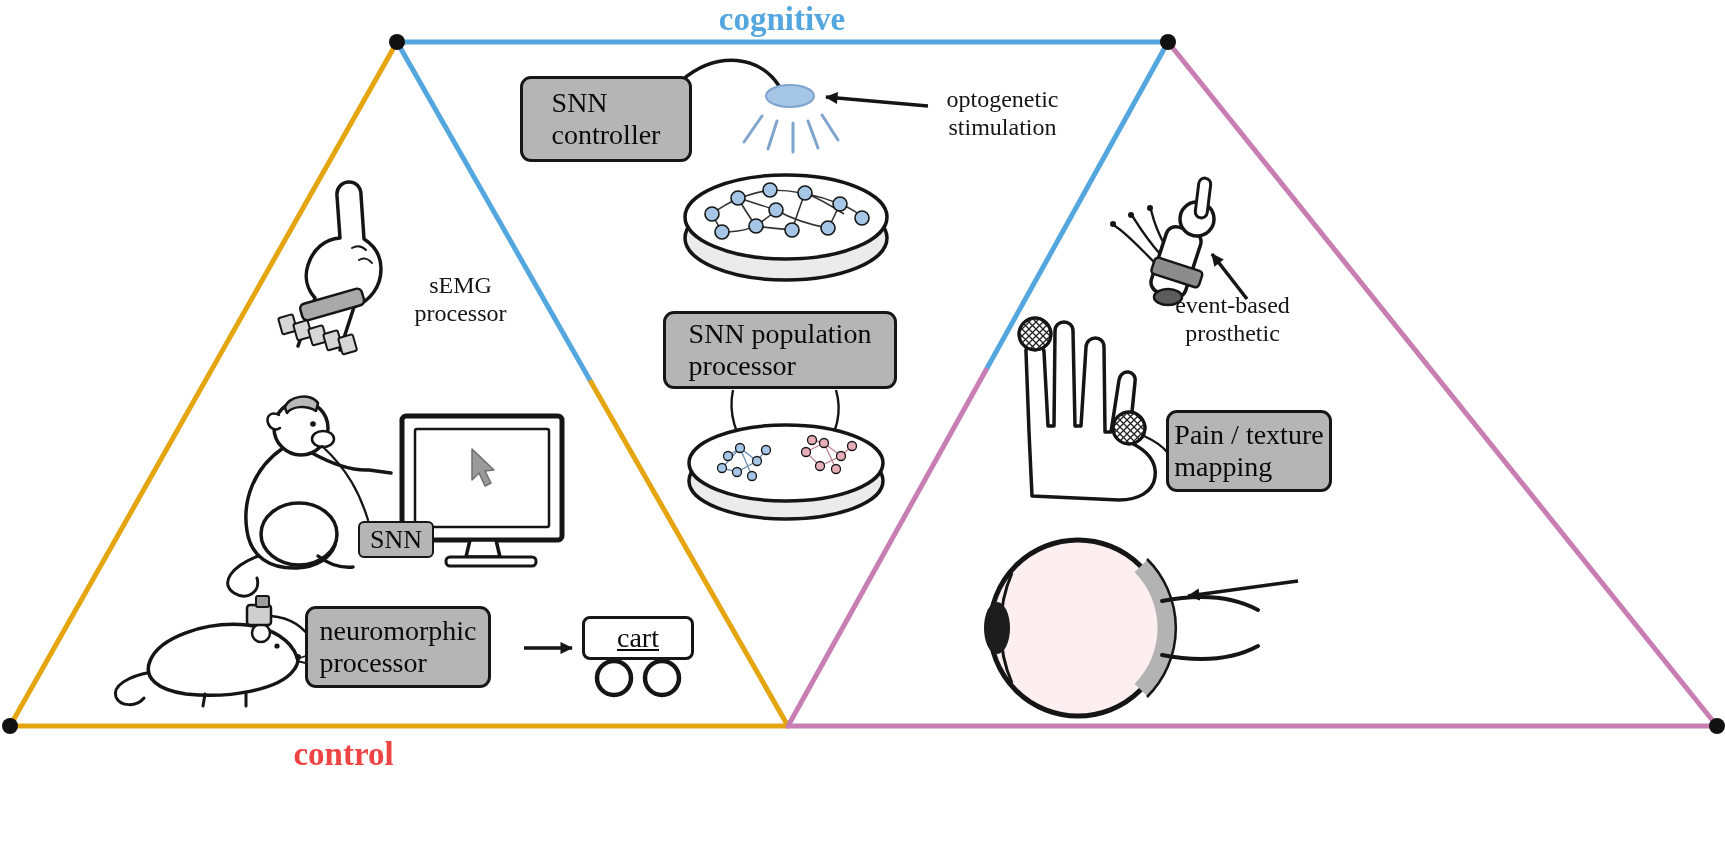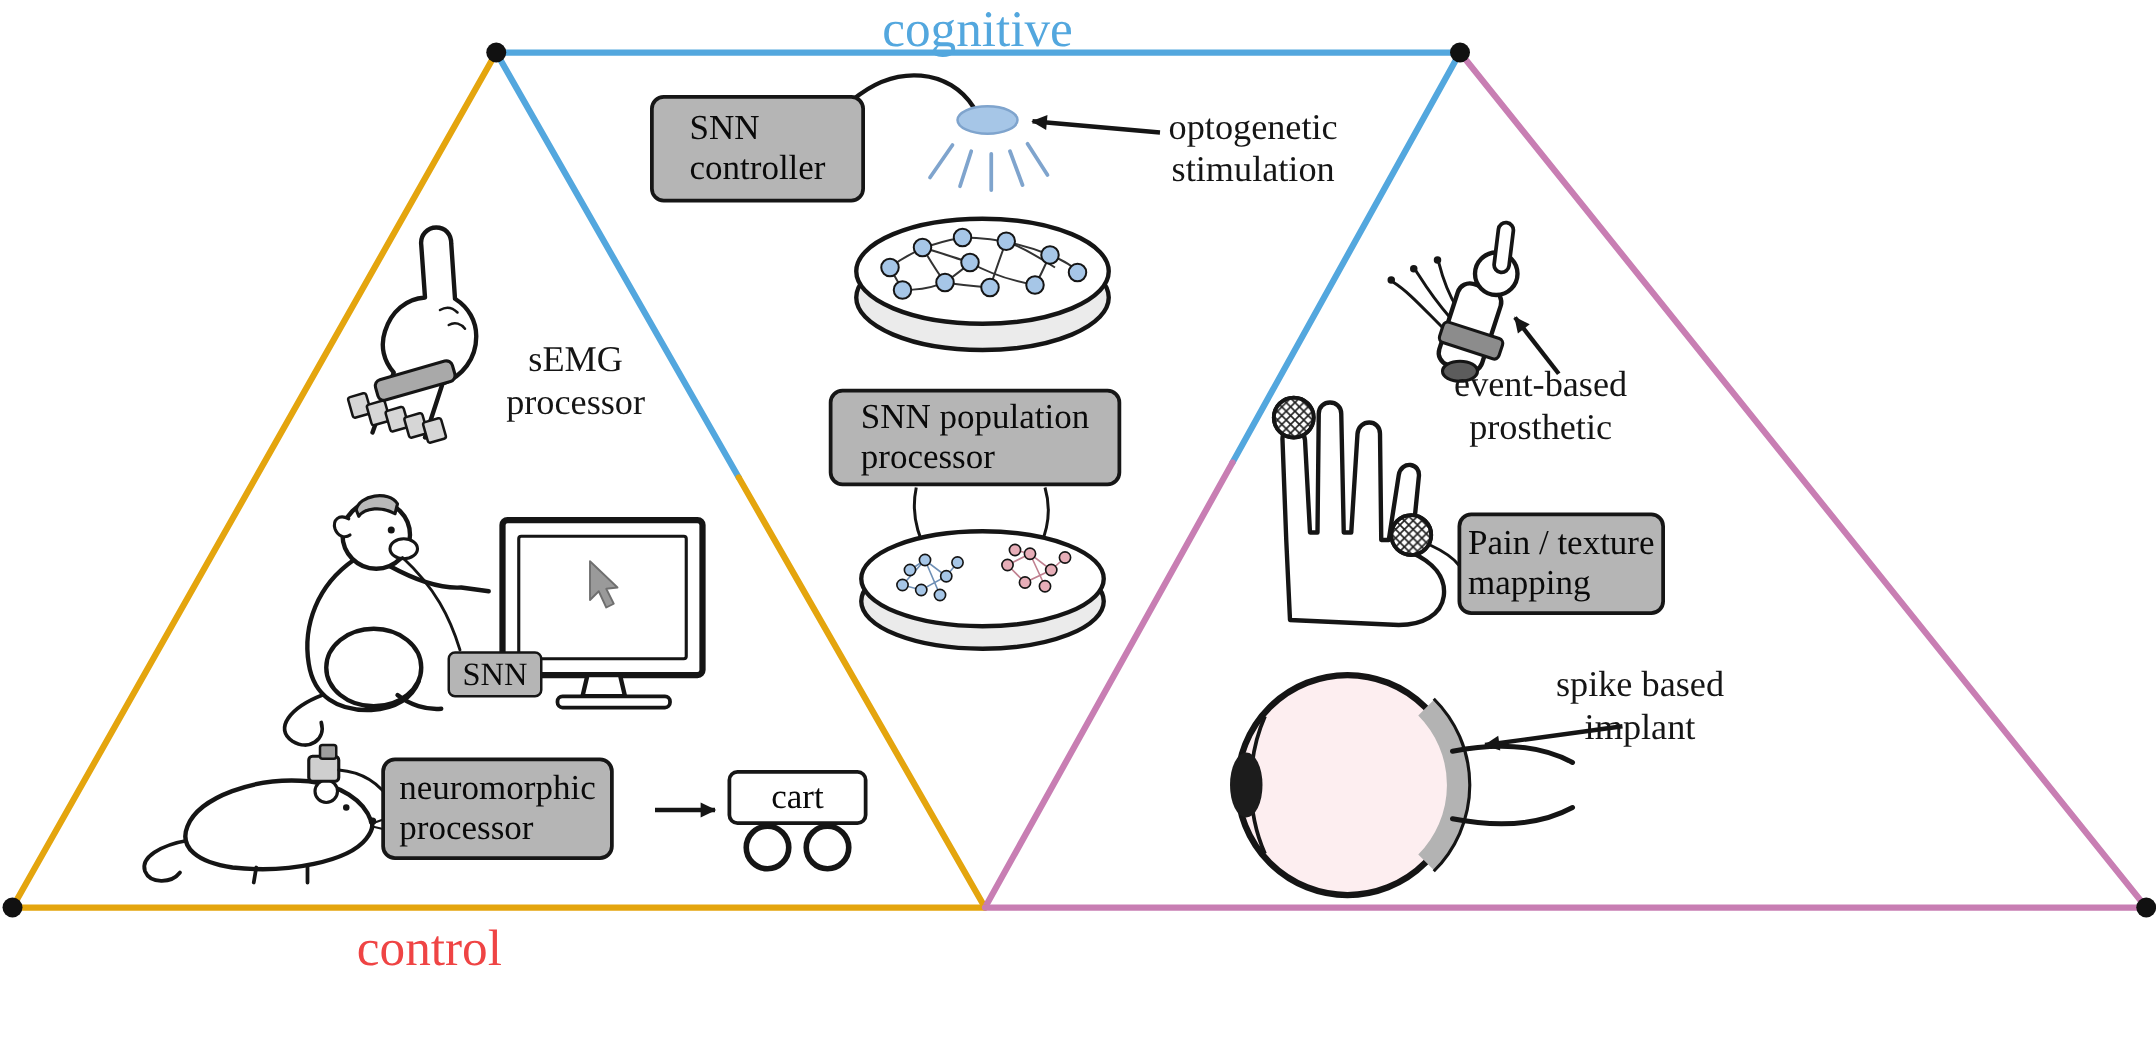--- a/index.html
+++ b/index.html
@@ -1,26 +1,26 @@
 <!DOCTYPE html>
 <html><head>
 <meta charset="utf-8">
 <style>
   * { margin:0; padding:0; box-sizing:border-box; }
   html,body { background:#ffffff; }
   body { font-family:"Liberation Serif", serif; }
   .canvas { position:relative; width:1725px; height:850px; background:#fff; overflow:hidden; }
   .svg-layer { position:absolute; left:0; top:0; width:1725px; height:850px; }
   .label { position:absolute; text-align:center; white-space:pre-line; color:#151515; line-height:1.16; }
-  .annotation { font-size:29px; }
-  .vertex-label { font-weight:normal; font-size:41px; }
+  .annotation { font-size:24px; }
+  .vertex-label { font-weight:bold; font-size:33px; }
   .graybox { position:absolute; background:#b5b5b5; border:3px solid #161616; border-radius:11px;
              display:flex; align-items:center; justify-content:center; text-align:left;
              white-space:pre-line; font-size:28px; line-height:1.14; color:#0a0a0a; }
-  .whitebox { background:#ffffff; border-radius:8px; border-width:3.5px; }
+  .whitebox { background:#ffffff; border-radius:8px; border-width:3.5px;text-decoration:underline; }
   .smallbox { border-radius:6px; border-width:2.5px; font-size:26px; }
 </style>
 </head>
 <body>
 
 <div class="canvas">
 
   <svg class="svg-layer" viewBox="0 0 1725 850">
     <defs>
       <marker id="ah" markerWidth="16" markerHeight="16" refX="13" refY="8" orient="auto" markerUnits="userSpaceOnUse">
@@ -219,22 +219,20 @@
 
   <div class="label vertex-label" style="left:687px; top:0px; width:190px; color:#53a7de;">cognitive</div>
   <div class="label vertex-label" style="left:256px; top:735px; width:175px; color:#ef4444;">control</div>
 
   <div class="label annotation" style="left:905px; top:86px; width:195px;">optogenetic
 stimulation</div>
   <div class="label annotation" style="left:393px; top:272px; width:135px;">sEMG
 processor</div>
   <div class="label annotation" style="left:1140px; top:292px; width:185px;text-align:center;">event-based
 prosthetic</div>
-  <div class="label annotation" style="left:1222px; top:532px; width:180px;">spike based
-implant</div>
 
   <div class="graybox" style="left:520px; top:76px; width:172px; height:86px;">SNN
 controller</div>
   <div class="graybox" style="left:663px; top:311px; width:234px; height:78px;">SNN population
 processor</div>
   <div class="graybox smallbox" style="left:358px; top:521px; width:76px; height:37px;">SNN</div>
   <div class="graybox" style="left:305px; top:606px; width:186px; height:82px;">neuromorphic
 processor</div>
   <div class="graybox" style="left:1166px; top:410px; width:166px; height:82px;">Pain / texture
 mapping</div>

